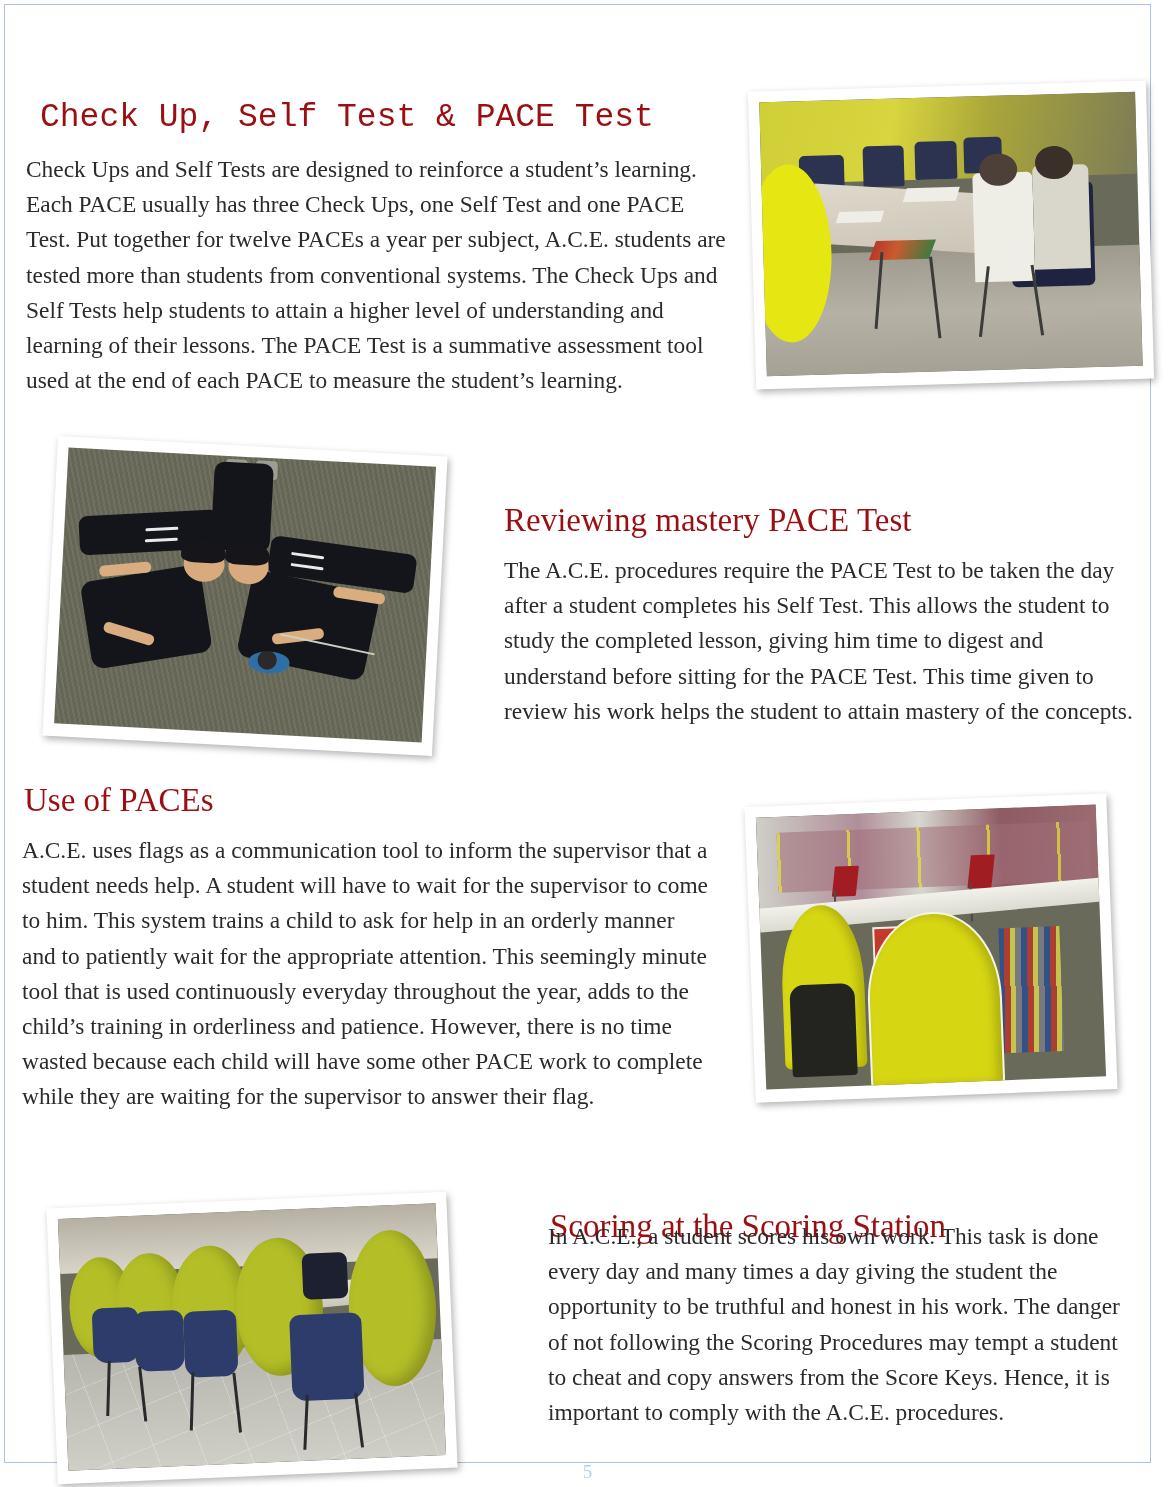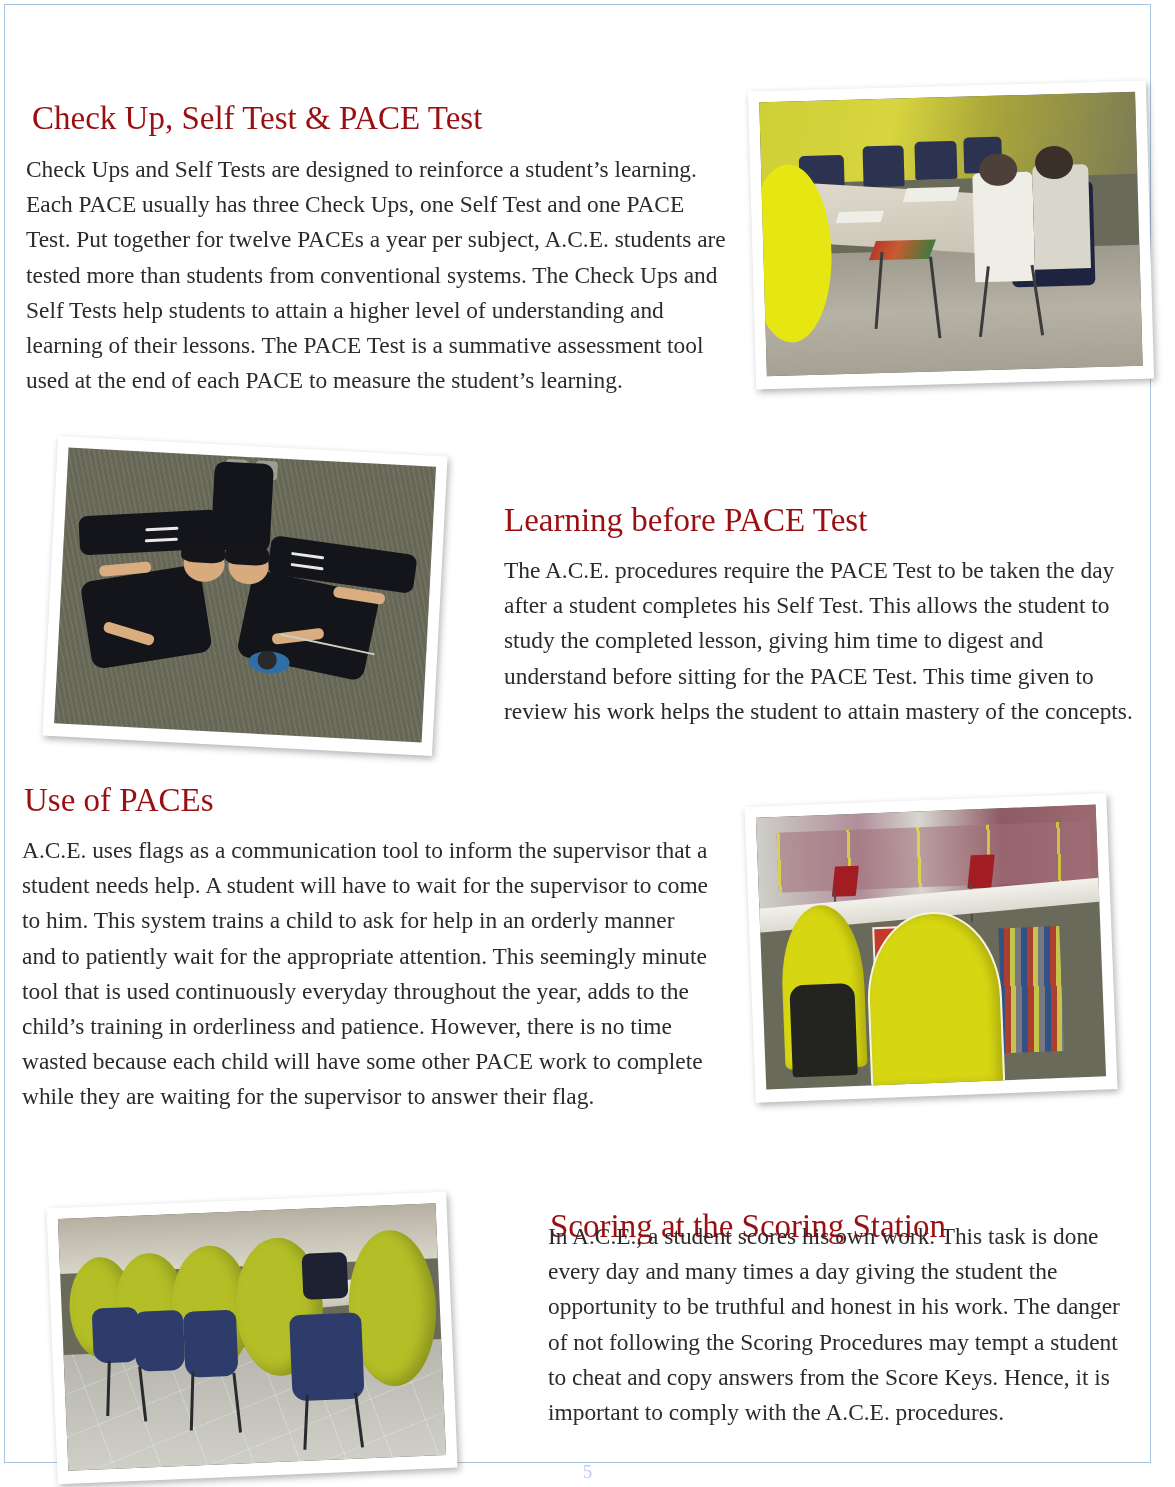--- a/index.html
+++ b/index.html
@@ -57,21 +57,21 @@
   
   .body-text {
     position: absolute;
     color: #2b2b2b;
     font-size: 23.4px;
     line-height: 35.2px;
     text-align: left;
   }
 
   
-  #h-checkup      { left: 32px;  top: 100px; }
+  #h-checkup      { left: 40px;  top: 100px; font-family: Liberation Mono, monospace; }
   #p-checkup      { left: 26px;  top: 152px; width: 700px; }
 
   #h-reviewing    { left: 504px; top: 502px; }
   #p-reviewing    { left: 504px; top: 553px; width: 640px; }
 
   #h-flags        { left: 24px;  top: 782px; }
   #p-flags        { left: 22px;  top: 833px; width: 690px; }
 
   #h-scoring      { left: 550px; top: 1208px; }
   #p-scoring      { left: 548px; top: 1219px; width: 580px; }
@@ -365,21 +365,21 @@
       <div class="student s2"></div>
       <div class="s2head"></div>
       <div class="leg l1"></div>
       <div class="leg l2"></div>
       <div class="leg l3"></div>
       <div class="leg l4"></div>
       <div class="yellowpanel"></div>
     </div>
   </div>
 
-  <div class="section-heading" id="h-reviewing">Learning before PACE Test</div>
+  <div class="section-heading" id="h-reviewing">Reviewing mastery PACE Test</div>
   <div class="body-text" id="p-reviewing">The A.C.E. procedures require the PACE Test to be taken the day after a student completes his Self Test. This allows the student to study the completed lesson, giving him time to digest and understand before sitting for the PACE Test. This time given to review his work helps the student to attain mastery of the concepts.</div>
 
   <div class="photo" id="photo-grass">
     <div class="pic sc-grass">
       <div class="texture"></div>
       <div class="shoe sh1"></div>
       <div class="shoe sh2"></div>
       <div class="kid k-top"></div>
       <div class="kid k-left"></div>
       <div class="kid k-right"></div>

